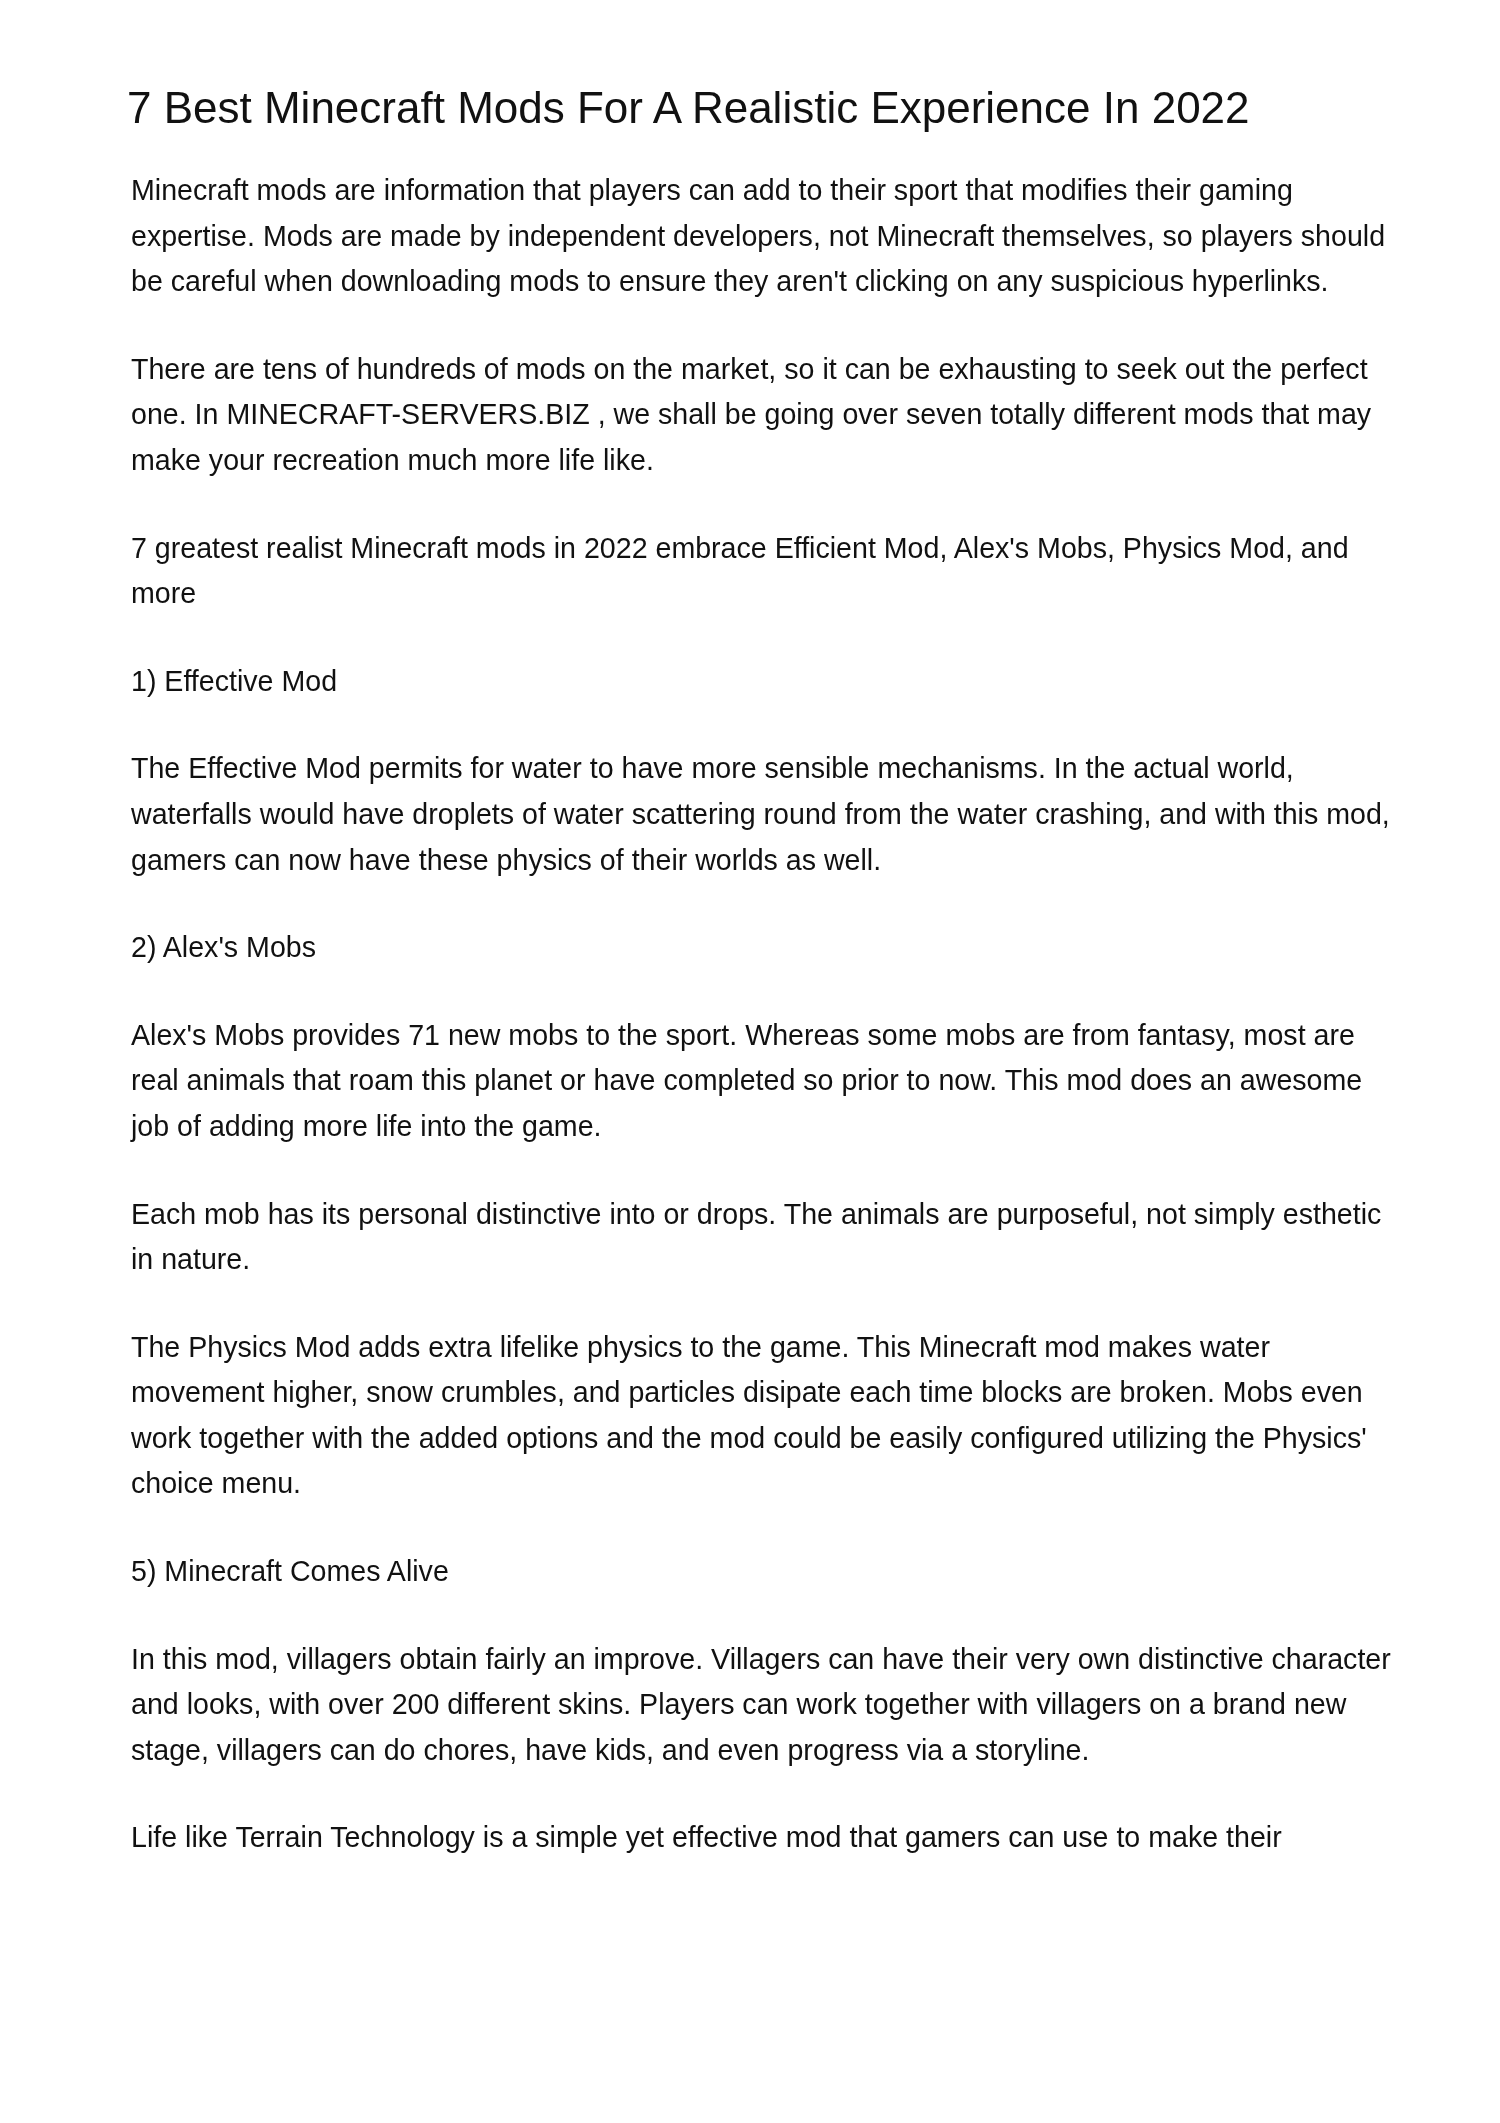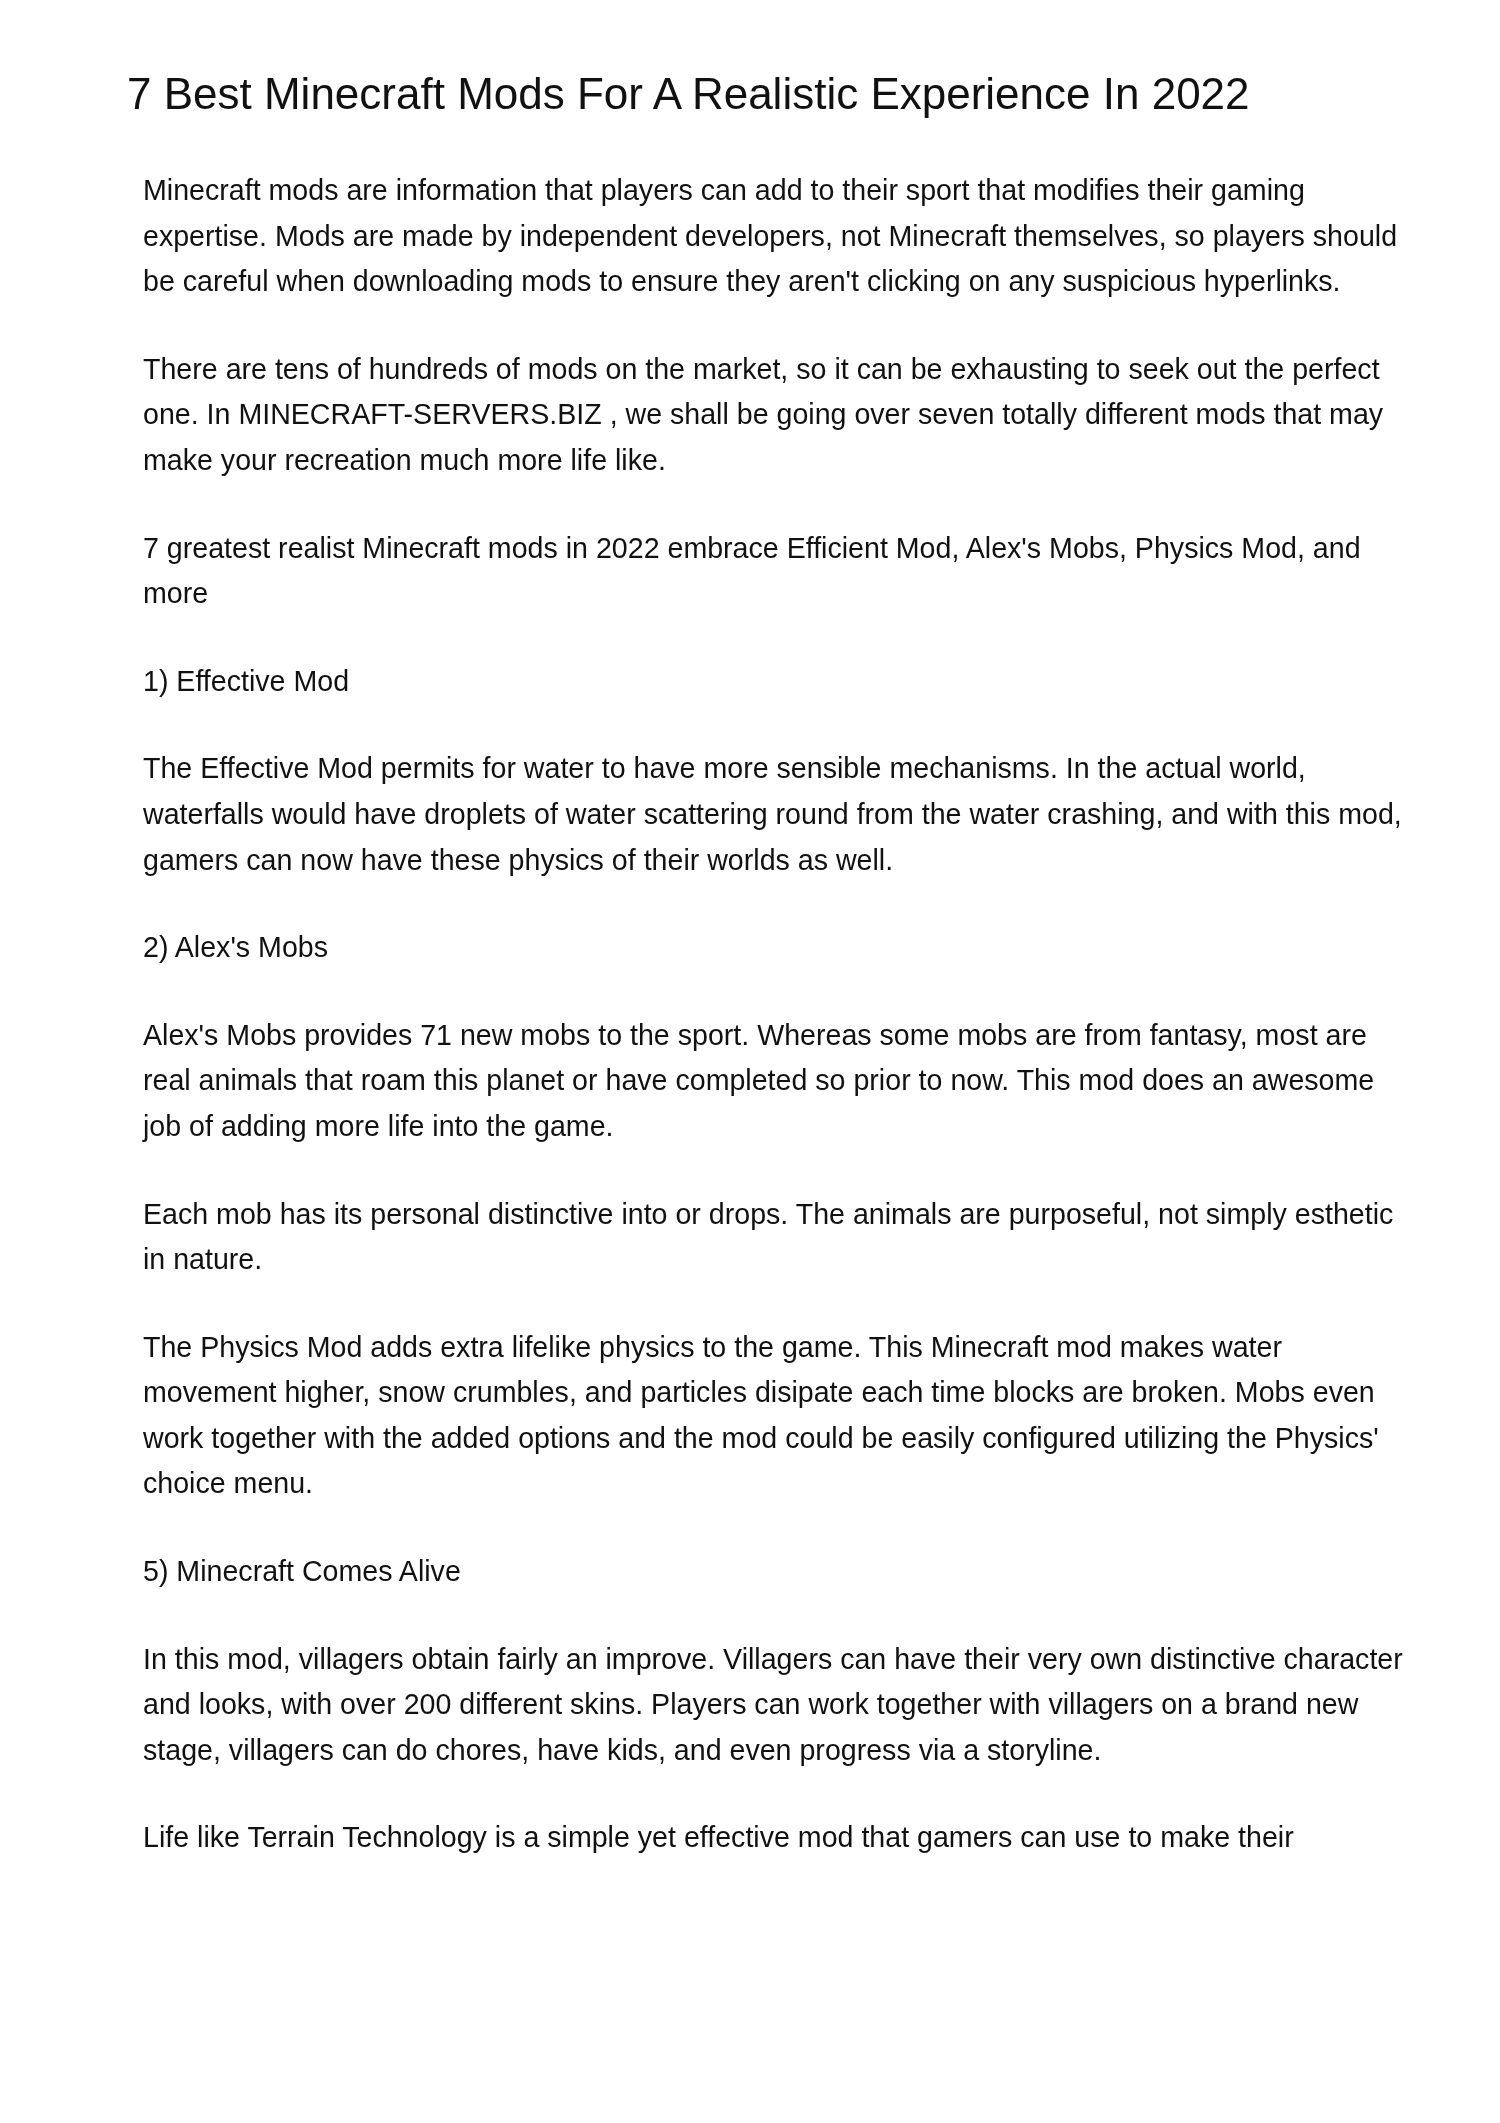--- a/index.html
+++ b/index.html
@@ -17,32 +17,32 @@
     }
     .page {
       position: absolute;
       left: 127px;
       top: 0;
       width: 1260px;
     }
     .title {
       margin: 0;
       position: absolute;
-      top: 66px;
+      top: 80px;
       left: 0;
       font-size: 44px;
       font-weight: normal;
       line-height: 56px;
       white-space: nowrap;
       letter-spacing: 0px;
     }
     .content {
       position: absolute;
       top: 168px;
-      left: 16px;
+      left: 4px;
       width: 1262px;
     }
     .para {
       margin: 0 0 42px 0;
       font-size: 28.6px;
       line-height: 45.6px;
     }
     .para.heading {
       margin-bottom: 42px;
     }

